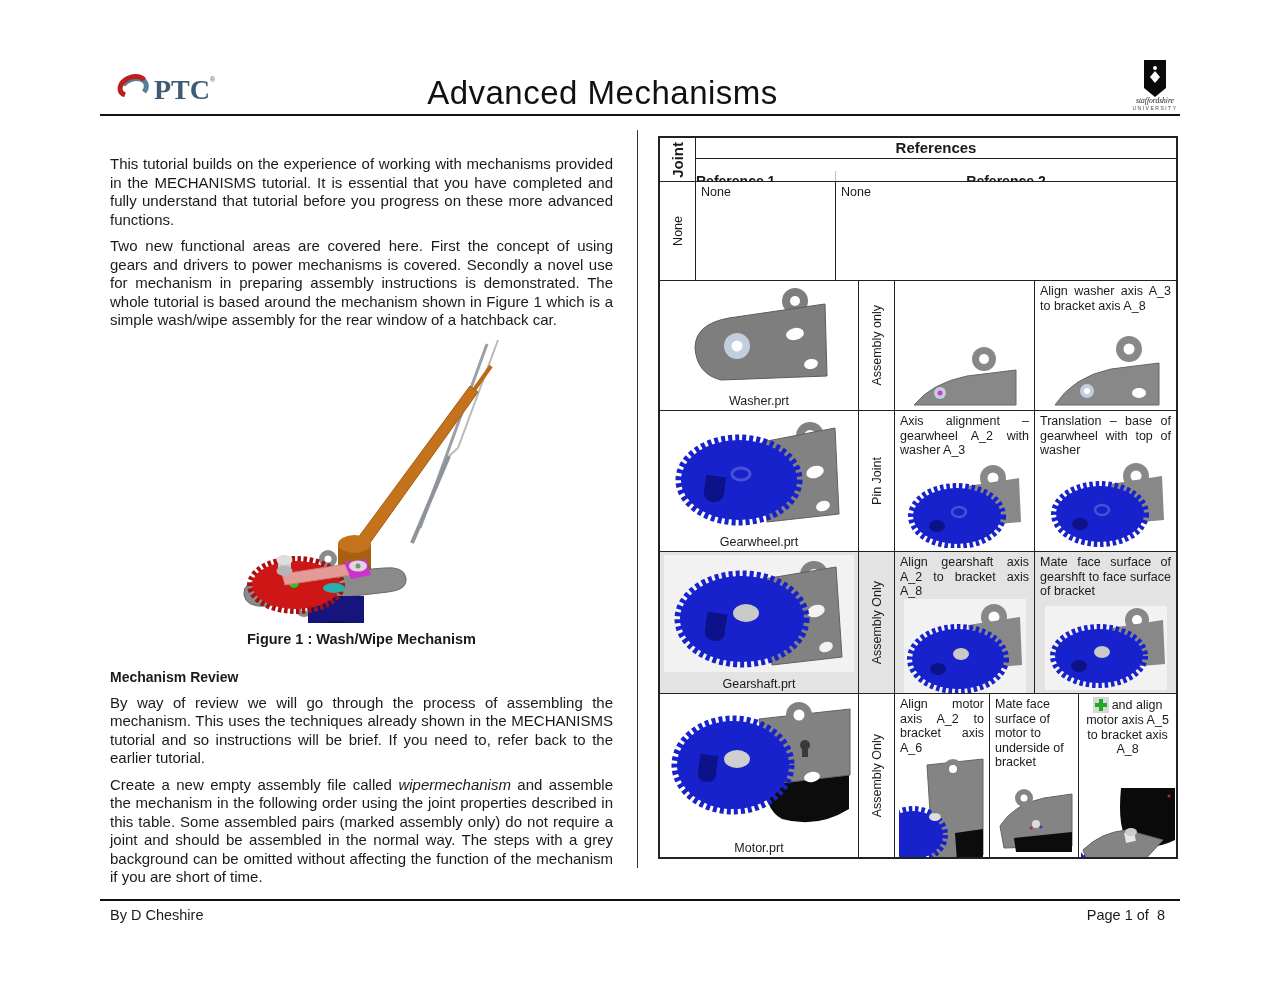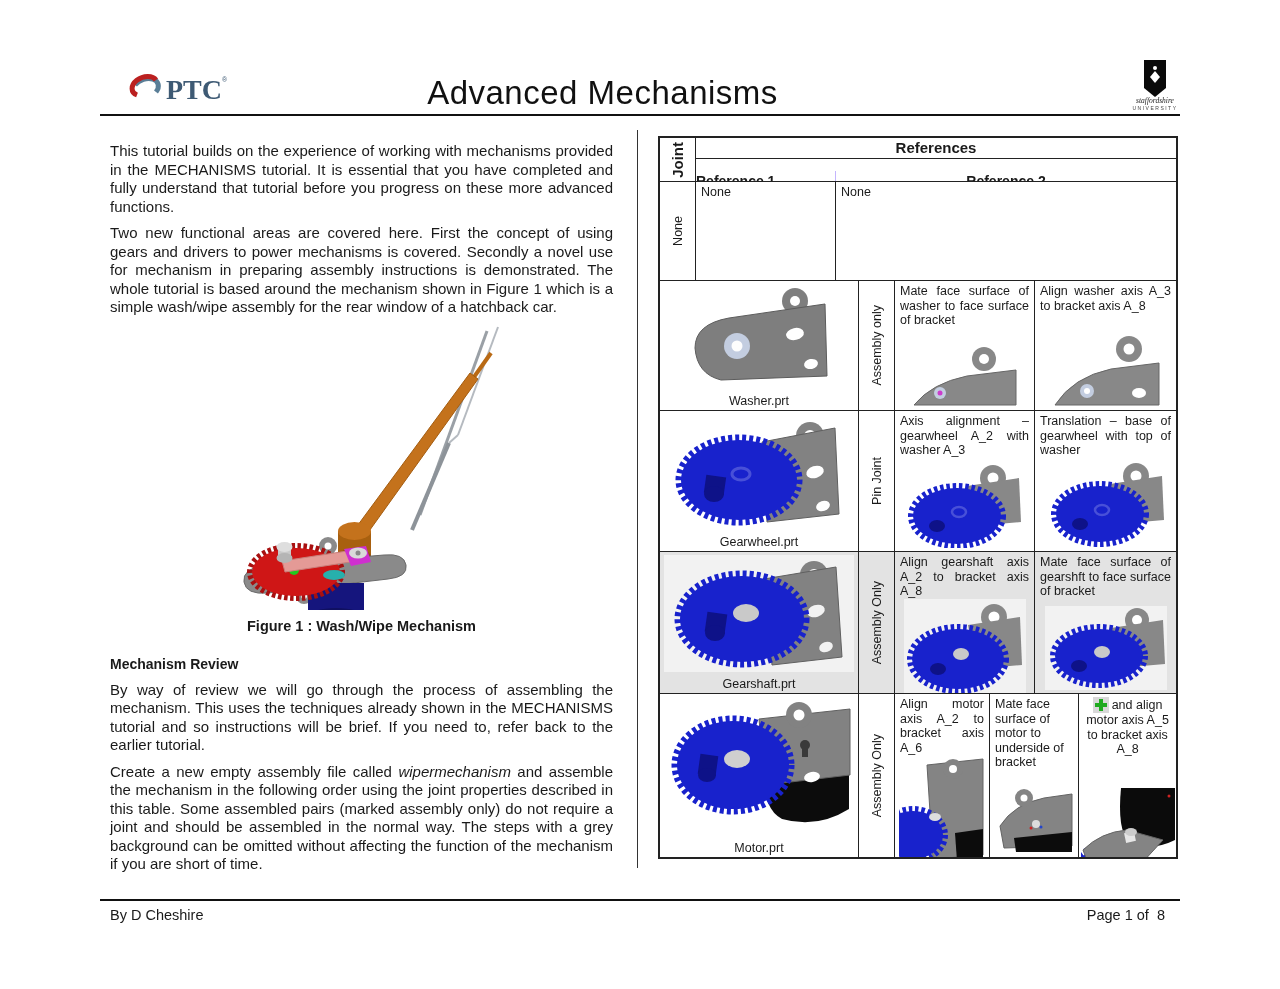--- a/index.html
+++ b/index.html
@@ -1,26 +1,26 @@
 <!DOCTYPE html>
 <html><head>
 <meta charset="utf-8">
 <style>
   * { margin:0; padding:0; box-sizing:border-box; }
   html,body { background:#ffffff; }
   body { width:1280px; height:989px; position:relative; font-family:"Liberation Sans", sans-serif; color:#1a1a1a; }
 
   
-  .ptc-logo { position:absolute; left:120px; top:66px; }
+  .ptc-logo { position:absolute; left:108px; top:66px; }
   .page-title { position:absolute; left:0; top:74px; width:1205px; text-align:center; font-size:33px; letter-spacing:0.5px; color:#111; }
   .uni-logo { position:absolute; left:1126px; top:58px; }
   .header-rule { position:absolute; left:100px; top:114px; width:1080px; height:2px; background:#111; }
 
   
-  .left-col { position:absolute; left:110px; top:142px; width:503px; }
+  .left-col { position:absolute; left:110px; top:155px; width:503px; }
   .left-col p { font-size:15px; line-height:18.5px; text-align:justify; margin-bottom:8px; }
   .fig-wrap { width:312px; margin:4px auto 0 auto; }
   .fig-caption { text-align:center; font-weight:bold; font-size:14.5px; margin-top:8px; }
   .section-heading { font-size:14px; font-weight:bold; margin-top:22px; margin-bottom:9px; }
   .italic { font-style:italic; }
 
   
   .col-divider { position:absolute; left:637px; top:130px; width:1px; height:738px; background:#333; }
 
   
@@ -181,21 +181,20 @@
           <ellipse cx="118" cy="50" rx="9" ry="6" fill="#ffffff" transform="rotate(-12 118 50)"></ellipse>
           <ellipse cx="134" cy="80" rx="7" ry="5" fill="#ffffff" transform="rotate(-12 134 80)"></ellipse>
         </svg>
       </div>
       <div class="pcap">Washer.prt</div>
     </div>
     <div class="cell c-joint">
         <span class="vtext">Assembly only</span>
       </div>
     <div class="cell c-ref1 refcell">
-      <span>Mate face surface of washer to face surface of bracket</span>
       <div class="rimg">
         <svg width="106" height="64" viewBox="0 0 106 64">
           <rect width="106" height="64" fill="#ffffff"></rect>
           <circle cx="72" cy="16" r="12" fill="#888888"></circle>
             <circle cx="72" cy="16" r="5" fill="#ffffff"></circle>
           <path d="M2 62 Q20 40 55 33 L104 27 L104 62 Z" fill="#888888" stroke="#666666"></path>
           <circle cx="28" cy="50" r="6" fill="#c3cde0"></circle>
             <circle cx="28" cy="50" r="2.5" fill="#cc3ccc"></circle>
         </svg>
       </div>

